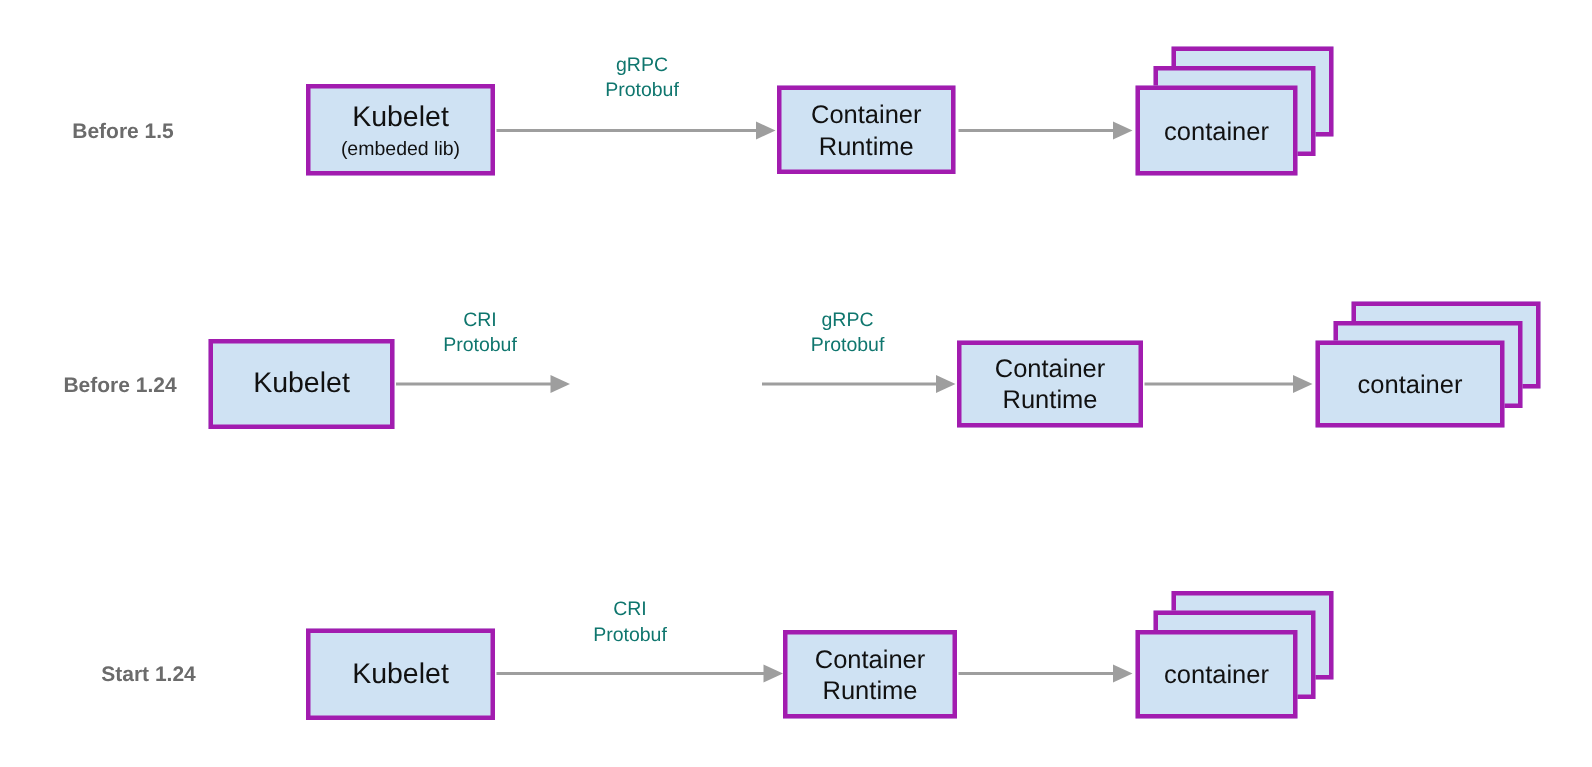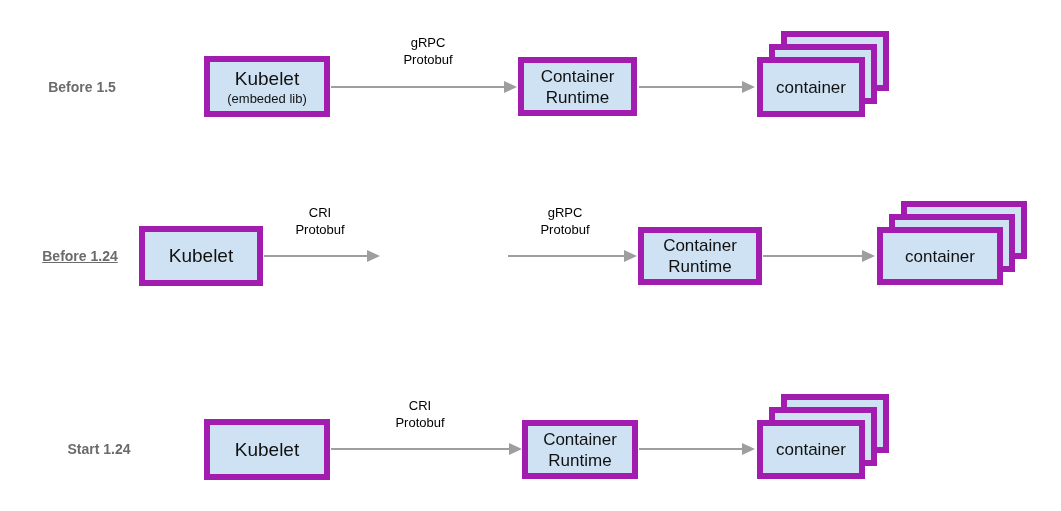--- a/index.html
+++ b/index.html
@@ -11,40 +11,40 @@
     overflow:hidden;
   }
   .row-label{
     position:absolute;
     font-size:14px;font-weight:bold;color:#6b6b6b;
     text-align:center;line-height:16px;
   }
   .box{
     position:absolute;
     background:#cfe2f3;
-    border:6px solid #a21caf;
+    border:3px solid #a21caf;
     box-sizing:border-box;
     display:flex;flex-direction:column;
     align-items:center;justify-content:center;
     text-align:center;color:#111111;
   }
   .box-title{font-size:19px;line-height:22px;}
   .box-title.wrap{font-size:17px;line-height:21px;padding:0 6px;}
   .box-subtitle{font-size:13px;line-height:15px;margin-top:1px;}
   .arrow{position:absolute;height:2px;}
   .arrow-line{position:absolute;left:0;right:11px;top:0;height:2px;background:#9e9e9e;}
   .arrow-head{
     position:absolute;right:0;top:-5px;width:0;height:0;
     border-left:13px solid #9e9e9e;
     border-top:6px solid transparent;
     border-bottom:6px solid transparent;
   }
   .arrow-label{
     position:absolute;
-    font-size:13px;line-height:17px;color:#000000;
+    font-size:13px;line-height:17px;color:#0f766e;
     text-align:center;
   }
   .stack{position:absolute;}
   .stack .box{width:100%;height:100%;}
   .stack-back{position:absolute;left:24px;top:0;}
   .stack-mid{position:absolute;left:12px;top:13px;}
   .stack-front{position:absolute;left:0;top:26px;}
   .stack .layer{position:absolute;text-align:right;}
 </style>
 </head>
@@ -78,21 +78,21 @@
   </div>
 
   <div class="stack" style="left:757px;top:31px;width:132px;height:86px;">
     <div class="layer stack-back box" style="width:108px;height:60px;"></div>
     <div class="layer stack-mid box" style="width:108px;height:60px;"></div>
     <div class="layer stack-front box" style="width:108px;height:60px;">
       <div class="box-title wrap">container</div>
     </div>
   </div>
 
-  <div class="row-label" style="left:25px;top:248px;width:110px;text-decoration:underline;">Before 1.24</div>
+  <div class="row-label" style="left:25px;top:248px;width:110px;">Before 1.24</div>
 
   <div class="box" style="left:139px;top:226px;width:124px;height:60px;">
     <div class="box-title">Kubelet</div>
   </div>
 
   <div class="arrow" style="left:264px;top:255px;width:116px;">
     <div class="arrow-line"></div>
     <div class="arrow-head"></div>
   </div>
   <div class="arrow-label" style="left:260px;top:204px;width:120px;">

